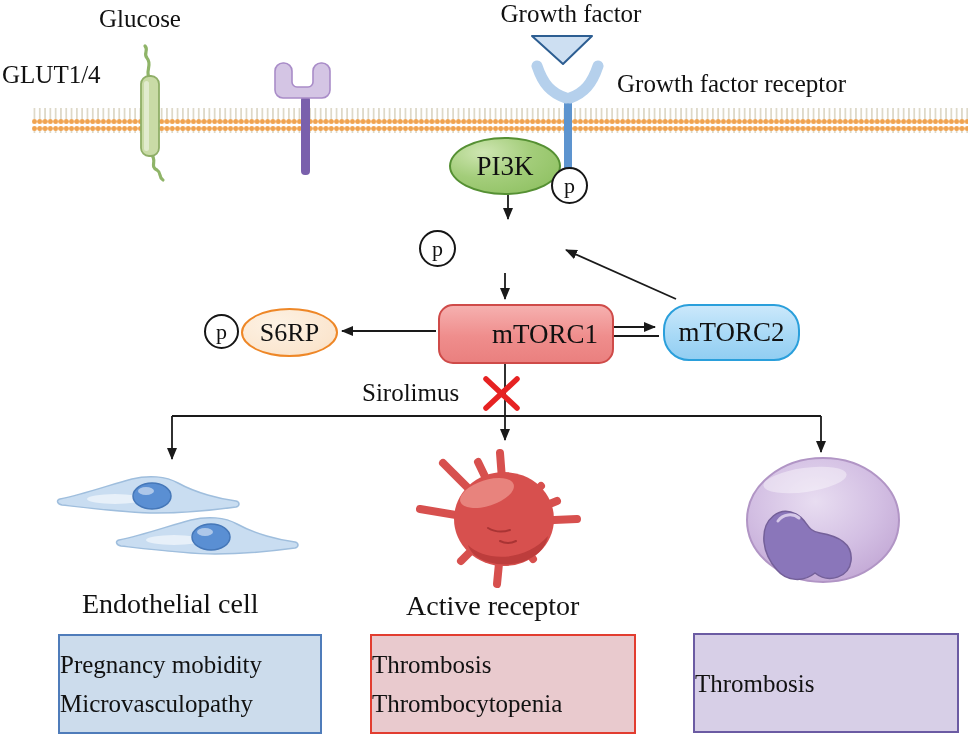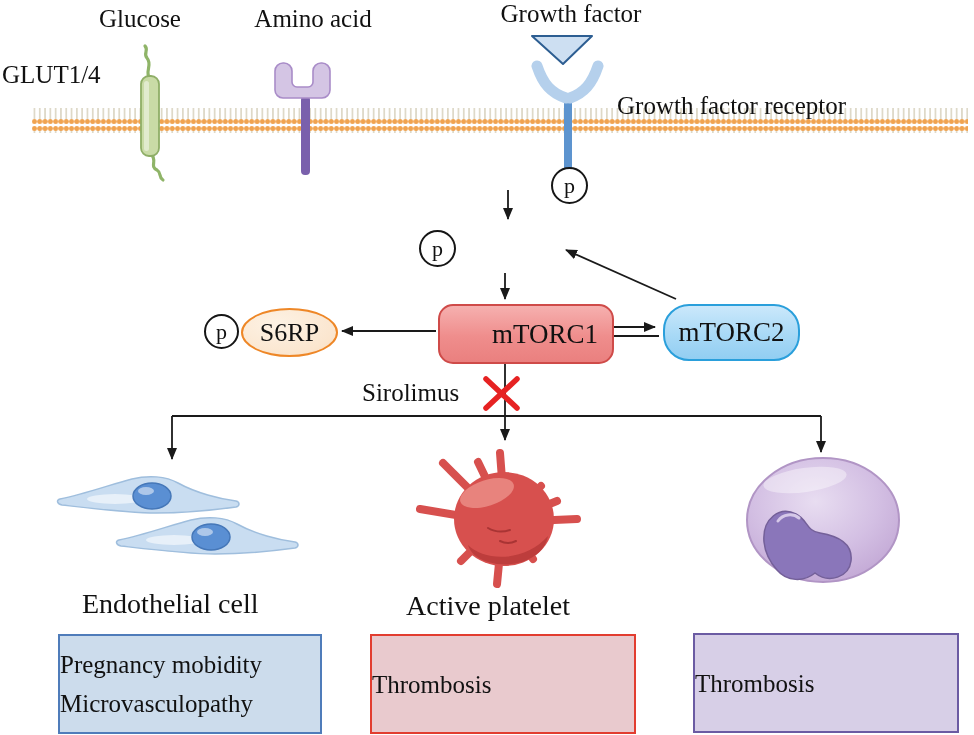--- a/index.html
+++ b/index.html
@@ -137,26 +137,28 @@
     <g>
       <ellipse cx="823" cy="520" rx="76" ry="62" fill="url(#monoGrad)" stroke="#b195c5" stroke-width="2"></ellipse>
       <ellipse cx="805" cy="480" rx="42" ry="12" fill="#ffffff" opacity="0.4" transform="rotate(-8 805 480)"></ellipse>
       <path d="M764,542 C762,518 780,506 796,514 C808,520 806,531 820,533 C838,536 853,544 851,561
                C849,577 829,584 815,573 C804,582 787,582 777,570 C769,561 765,552 764,542 Z" fill="#8a76ba" stroke="#746099" stroke-width="1.5"></path>
       <path d="M778,521 C783,514 793,513 799,518" stroke="#d5c8e8" stroke-width="3" fill="none" stroke-linecap="round"></path>
     </g>
   </svg>
 
   <div class="lbl center" style="left:90px;top:5px;width:100px;">Glucose</div>
-  <div class="lbl center" style="left:243px;top:5px;width:140px;">Amino acid</div>
   <div class="lbl center" style="left:489px;top:0px;width:164px;">Growth factor</div>
   <div class="lbl" style="left:2px;top:61px;">GLUT1/4</div>
-  <div class="lbl" style="left:617px;top:70px;margin-top:22px;">Growth factor receptor</div>
+  <div class="lbl" style="left:617px;top:70px;">Growth factor receptor</div>
   <div class="lbl" style="left:362px;top:379px;">Sirolimus</div>
 
+  <div class="node ellipse" id="node-pi3k">
+    <span>PI3K</span>
+  </div>
   <div class="node ellipse" id="node-s6rp">
     <span>S6RP</span>
   </div>
   <div class="node" id="node-mtorc1">
     <span>mTORC1</span>
   </div>
   <div class="node" id="node-mtorc2">
     <span>mTORC2</span>
   </div>
 
@@ -164,26 +166,27 @@
     <span>p</span>
   </div>
   <div class="pcircle" id="p-akt">
     <span>p</span>
   </div>
   <div class="pcircle" id="p-s6rp">
     <span>p</span>
   </div>
 
   <div class="celllbl" style="left:82px;top:588px;width:200px;">Endothelial cell</div>
-  <div class="celllbl" style="left:406px;top:590px;width:200px;">Active platelet</div>
+  <div class="celllbl" style="left:406px;top:590px;width:200px;">Active receptor</div>
 
   <div class="outbox" id="box-endothelial">
     <div>Pregnancy mobidity</div>
     <div>Microvasculopathy</div>
   </div>
   <div class="outbox" id="box-platelet">
     <div>Thrombosis</div>
+    <div>Thrombocytopenia</div>
   </div>
   <div class="outbox" id="box-monocyte">
     <div>Thrombosis</div>
   </div>
 
 </div>
 
 </body></html>

